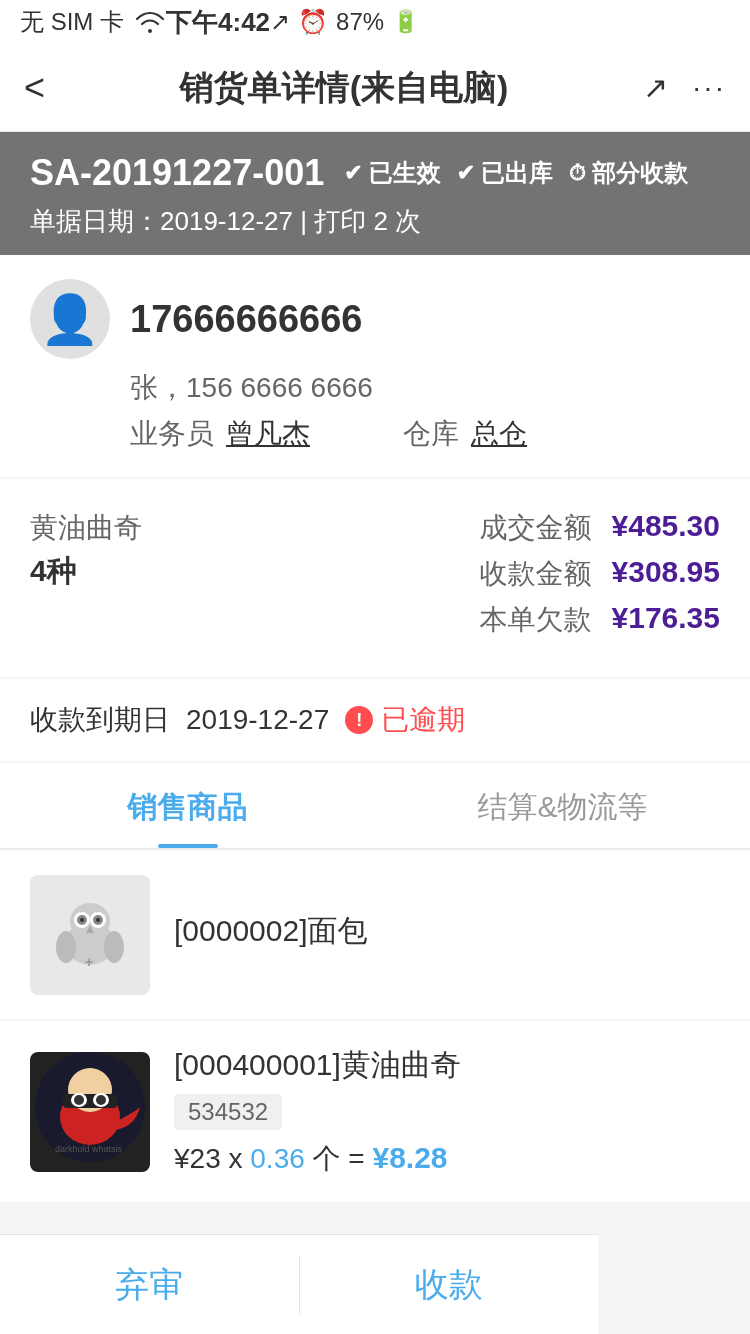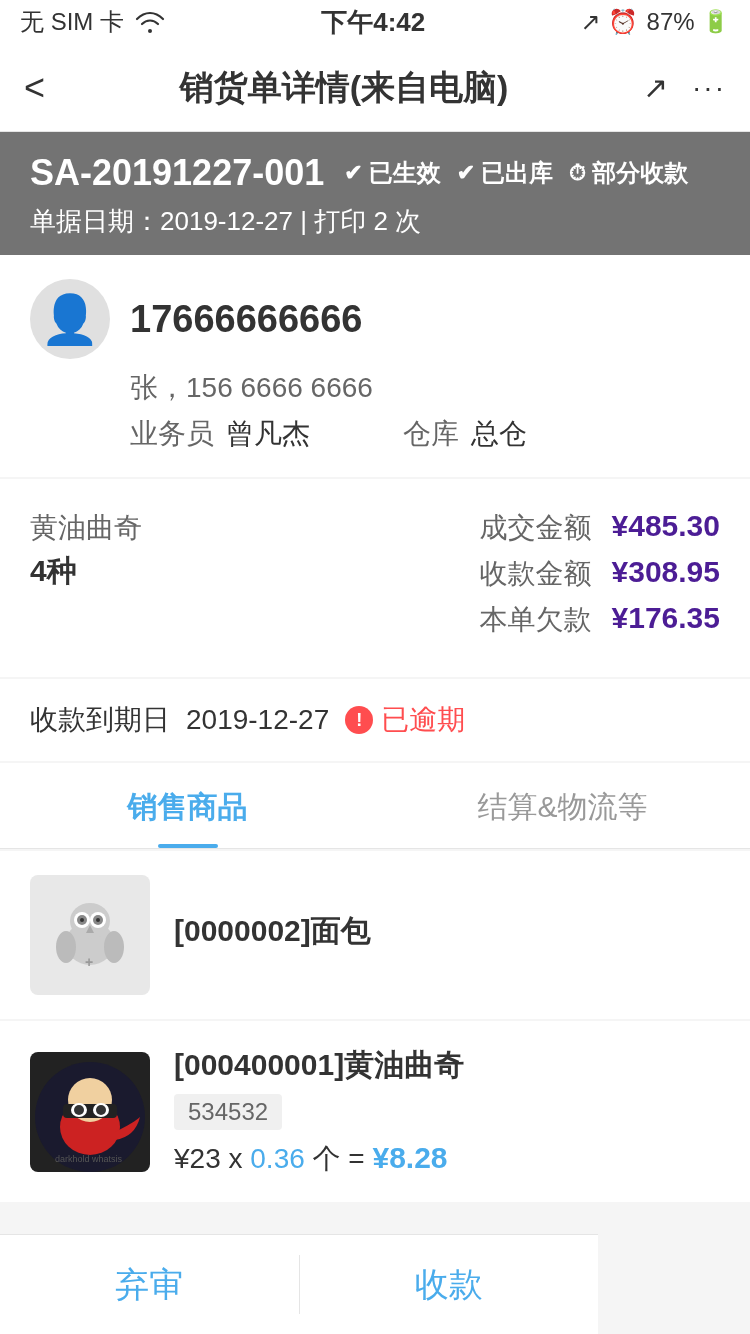--- a/index.html
+++ b/index.html
@@ -12,21 +12,20 @@
       font-size: 28px;
       color: #333;
     }
 
     
     .status-bar {
       height: 44px;
       background: #fff;
       display: flex;
       align-items: center;
-      justify-content: space-between;
       padding: 0 20px;
       font-size: 24px;
       font-weight: 500;
     }
     .status-left { display: flex; align-items: center; gap: 10px; }
     .status-center { font-size: 26px; font-weight: 600; }
     .status-right { display: flex; align-items: center; gap: 8px; font-size: 24px; }
 
     
     .nav-bar {
@@ -102,21 +101,21 @@
     .customer-info { font-size: 28px; color: #666; margin-left: 100px; margin-bottom: 8px; }
     .customer-meta {
       display: flex;
       gap: 93px;
       margin-left: 100px;
       font-size: 28px;
       color: #333;
     }
     .meta-item { display: flex; gap: 12px; }
     .meta-label { color: #666; }
-    .meta-value { color: #333; }
+    .meta-value { color: #333; text-decoration: underline; }
 
     
     .summary-card {
       background: #fff;
       padding: 30px;
       display: flex;
       justify-content: space-between;
       margin-bottom: 2px;
     }
     .summary-left { font-size: 28px; color: #666; }
@@ -209,27 +208,27 @@
       color: #aaa;
       font-size: 56px;
     }
     .product-image-ninja {
       width: 120px;
       height: 120px;
       border-radius: 8px;
       background: #222;
       overflow: hidden;
       display: flex;
-      align-items: flex-end;
+      align-items: flex-start;
       justify-content: center;
       color: #fff;
       font-size: 56px;
     }
     .product-info { flex: 1; }
-    .product-name { font-size: 30px; color: #333; font-weight: 700; margin-bottom: 8px; }
+    .product-name { font-size: 30px; color: #333; font-weight: 400; margin-bottom: 8px; }
     .product-sku {
       display: inline-block;
       background: #f0f0f0;
       color: #666;
       font-size: 24px;
       padding: 4px 14px;
       border-radius: 4px;
       margin-bottom: 10px;
     }
     .product-price { font-size: 28px; color: #333; }

